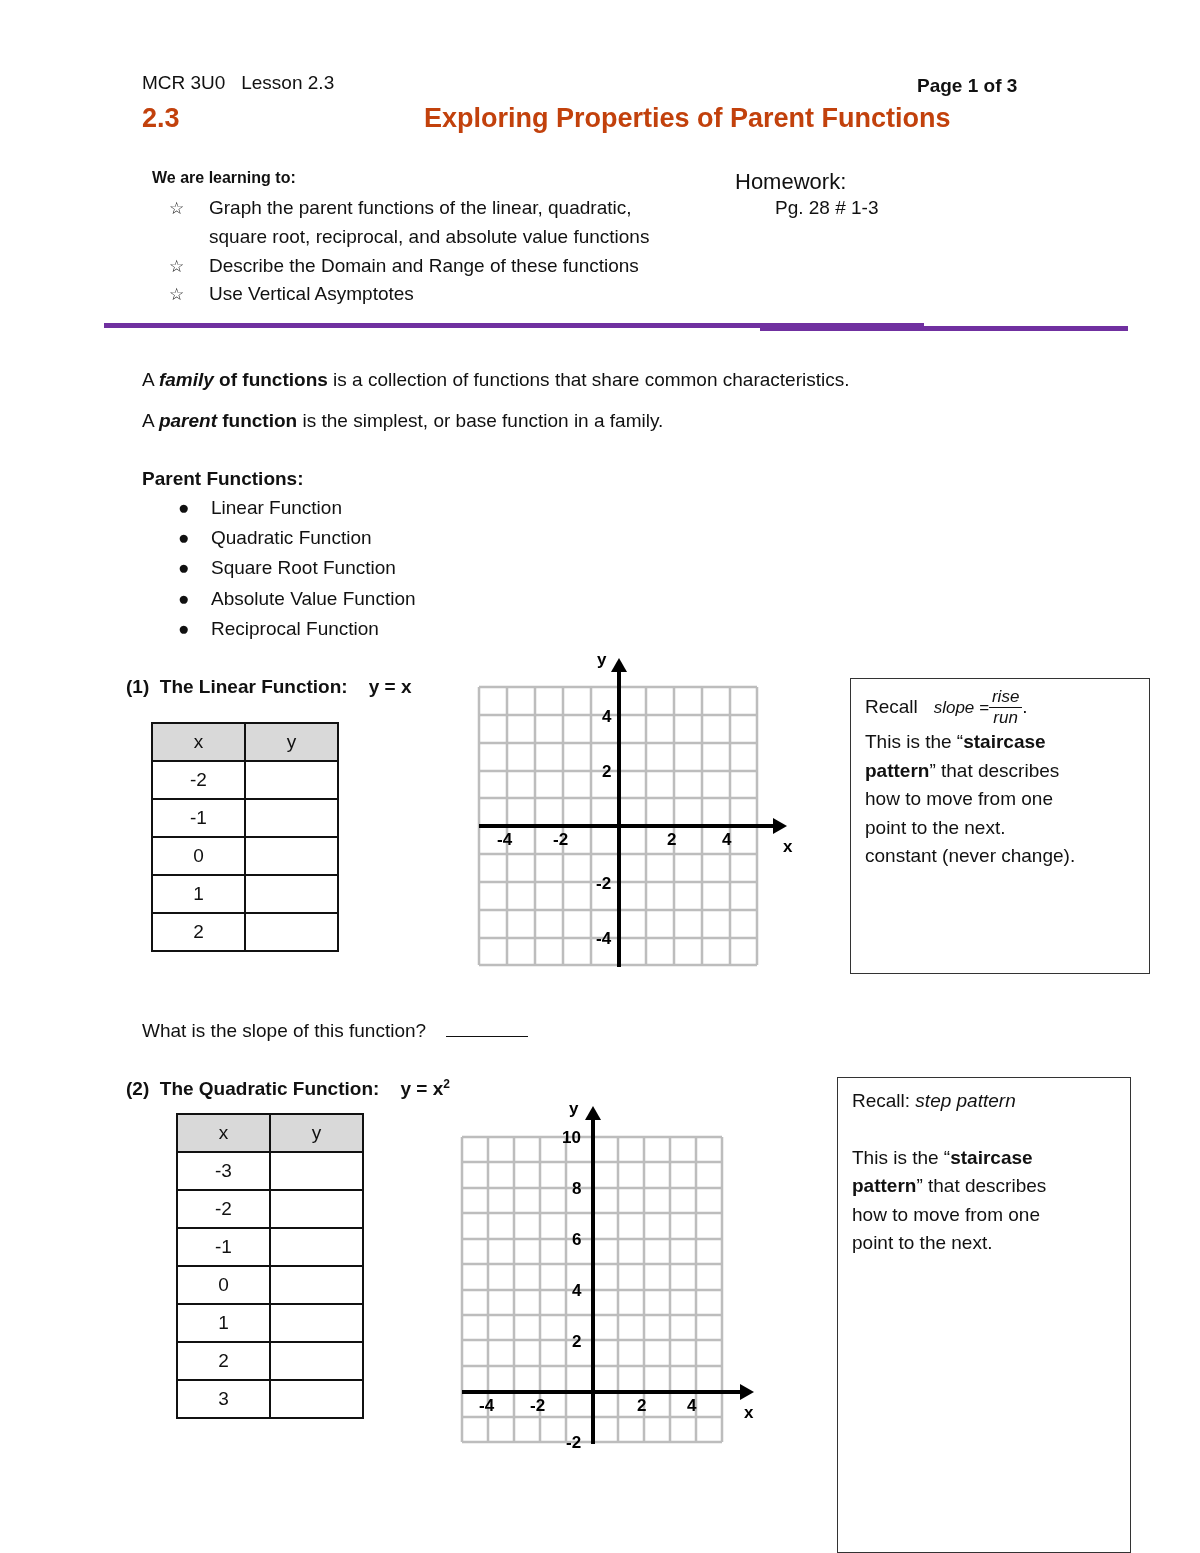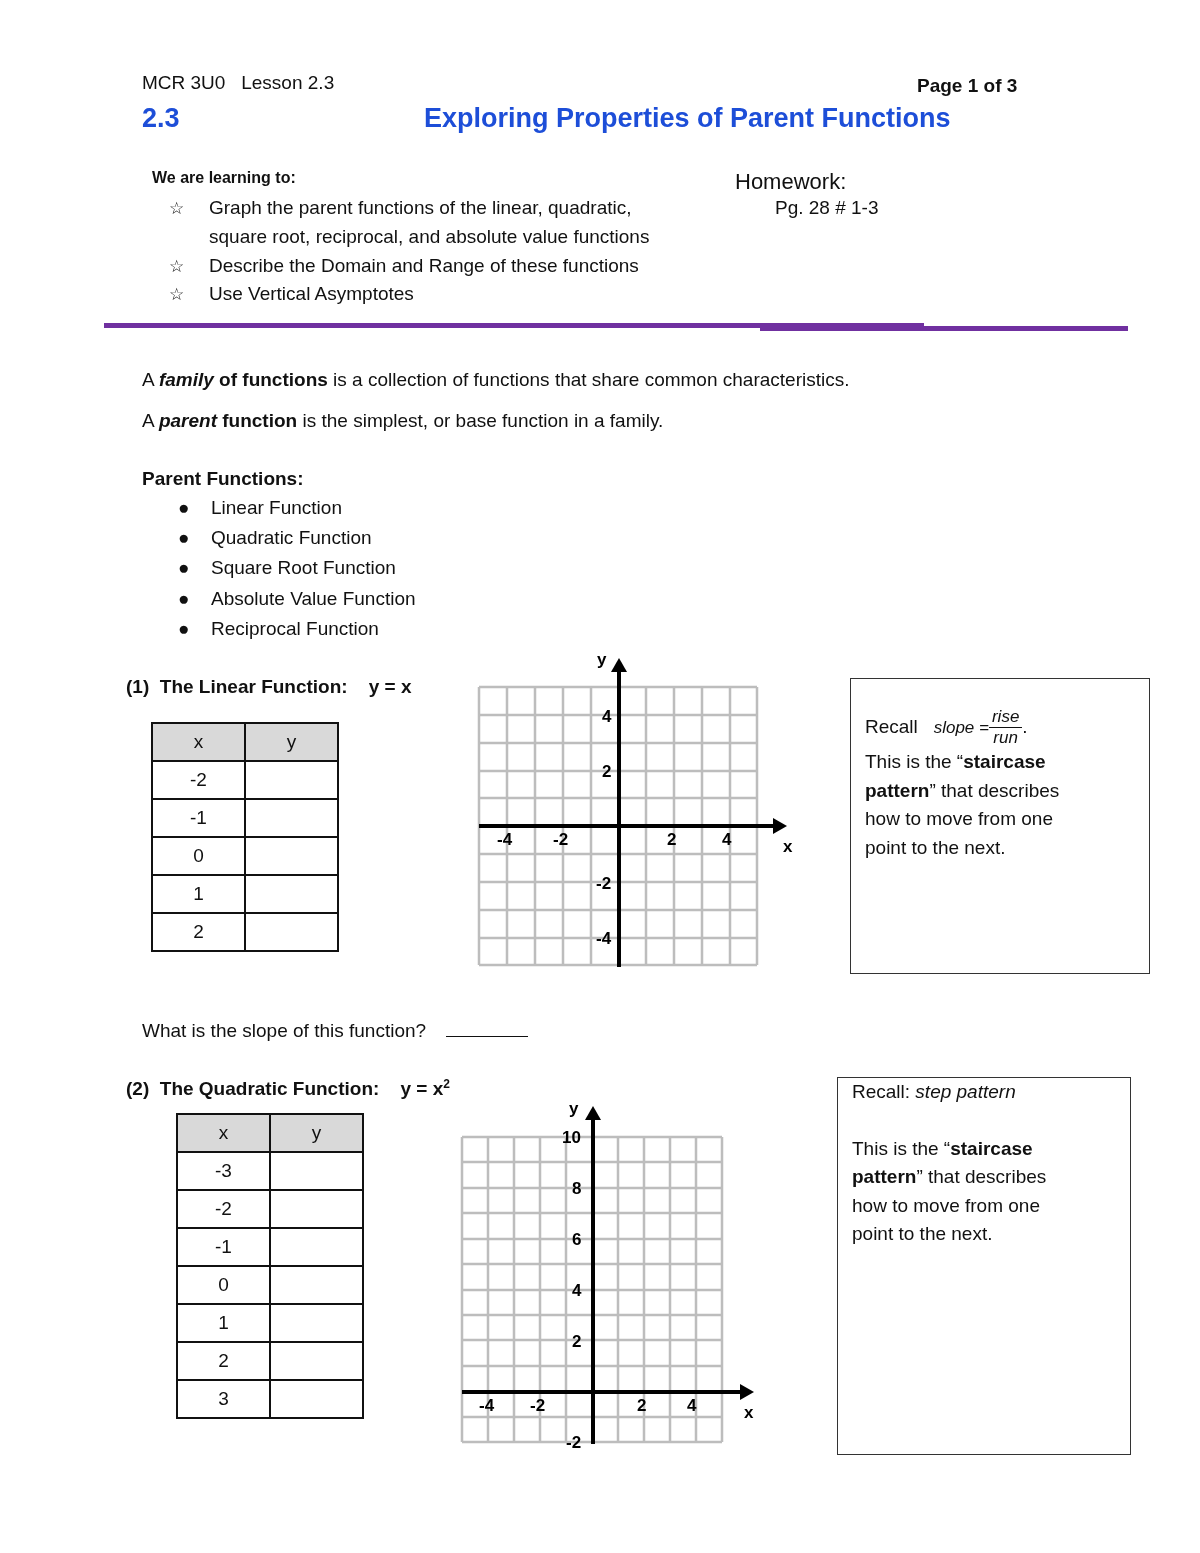--- a/index.html
+++ b/index.html
@@ -1,19 +1,19 @@
 <!DOCTYPE html>
 <html><head>
 <meta charset="utf-8">
 <style>
   html, body { margin:0; padding:0; background:#fff; }
   body { width:1200px; height:1553px; position:relative; overflow:hidden;
          font-family:"Liberation Sans", sans-serif; color:#111; }
   .abs { position:absolute; white-space:nowrap; }
-  .purple { color:#1d4ed8; }
+  .purple { color:#c2410c; }
   .hdr-course { left:142px; top:72px; font-size:19px; }
   .hdr-page { left:917px; top:75px; font-size:19px; font-weight:bold; }
   .lesson-num { left:142px; top:103px; font-size:27px; font-weight:bold; }
   .lesson-title { left:424px; top:103px; font-size:27px; font-weight:bold; }
   .learn-h { left:152px; top:169px; font-size:16px; font-weight:bold; }
   .hw-h { left:735px; top:169px; font-size:22px; font-weight:normal; }
   .hw-v { left:775px; top:197px; font-size:19px; }
   .goal { left:169px; font-size:19px; }
   .goal .star { display:inline-block; width:40px; font-size:17px; }
   .goal-cont { left:209px; font-size:19px; }
@@ -130,26 +130,27 @@
     <text x="553" y="845">-2</text>
     <text x="667" y="845">2</text>
     <text x="722" y="845">4</text>
     <text x="602" y="722">4</text>
     <text x="602" y="777">2</text>
     <text x="596" y="889">-2</text>
     <text x="596" y="944">-4</text>
   </g>
 </svg>
 
-<div class="box" style="left:850px;top:678px;width:300px;height:296px;padding-top:28px">
+<div class="box" style="left:850px;top:678px;width:300px;height:296px;padding-top:8px">
   <div><span>Recall</span>&nbsp;&nbsp;&nbsp;<i style="font-size:17px">slope =</i><span class="frac"><span class="num">rise</span><span class="den">run</span></span><span>.</span></div>
   <div><span>This is the “</span><b>staircase</b></div>
   <div><b>pattern</b><span>” that describes</span></div>
   <div>how to move from one</div>
   <div>point to the next.</div>
+  <div>constant (never change).</div>
 </div>
 
 <div class="abs para" style="top:1020px"><span>What is the slope of this function?</span><span class="blank"></span></div>
 
 <div class="abs q-title" style="top:1077px;white-space:pre"><span>(2)  The Quadratic Function:    y = x</span><sup style="font-size:12px">2</sup></div>
 
 <table class="xy" style="left:176px;top:1113px">
   <tbody>
       <tr class="h">
         <td>x</td>
@@ -226,20 +227,20 @@
     <text x="687" y="1411">4</text>
     <text x="562" y="1143">10</text>
     <text x="572" y="1194">8</text>
     <text x="572" y="1245">6</text>
     <text x="572" y="1296">4</text>
     <text x="572" y="1347">2</text>
     <text x="566" y="1448">-2</text>
   </g>
 </svg>
 
-<div class="box" style="left:837px;top:1077px;width:294px;height:378px;">
+<div class="box" style="left:837px;top:1077px;width:294px;height:476px;padding-top:9px">
   <div><span>Recall:  </span><i>step pattern</i></div>
   <div style="height:28px"></div>
   <div><span>This is the “</span><b>staircase</b></div>
   <div><b>pattern</b><span>” that describes</span></div>
   <div>how to move from one</div>
   <div>point to the next.</div>
 </div>
 
 </body></html>

